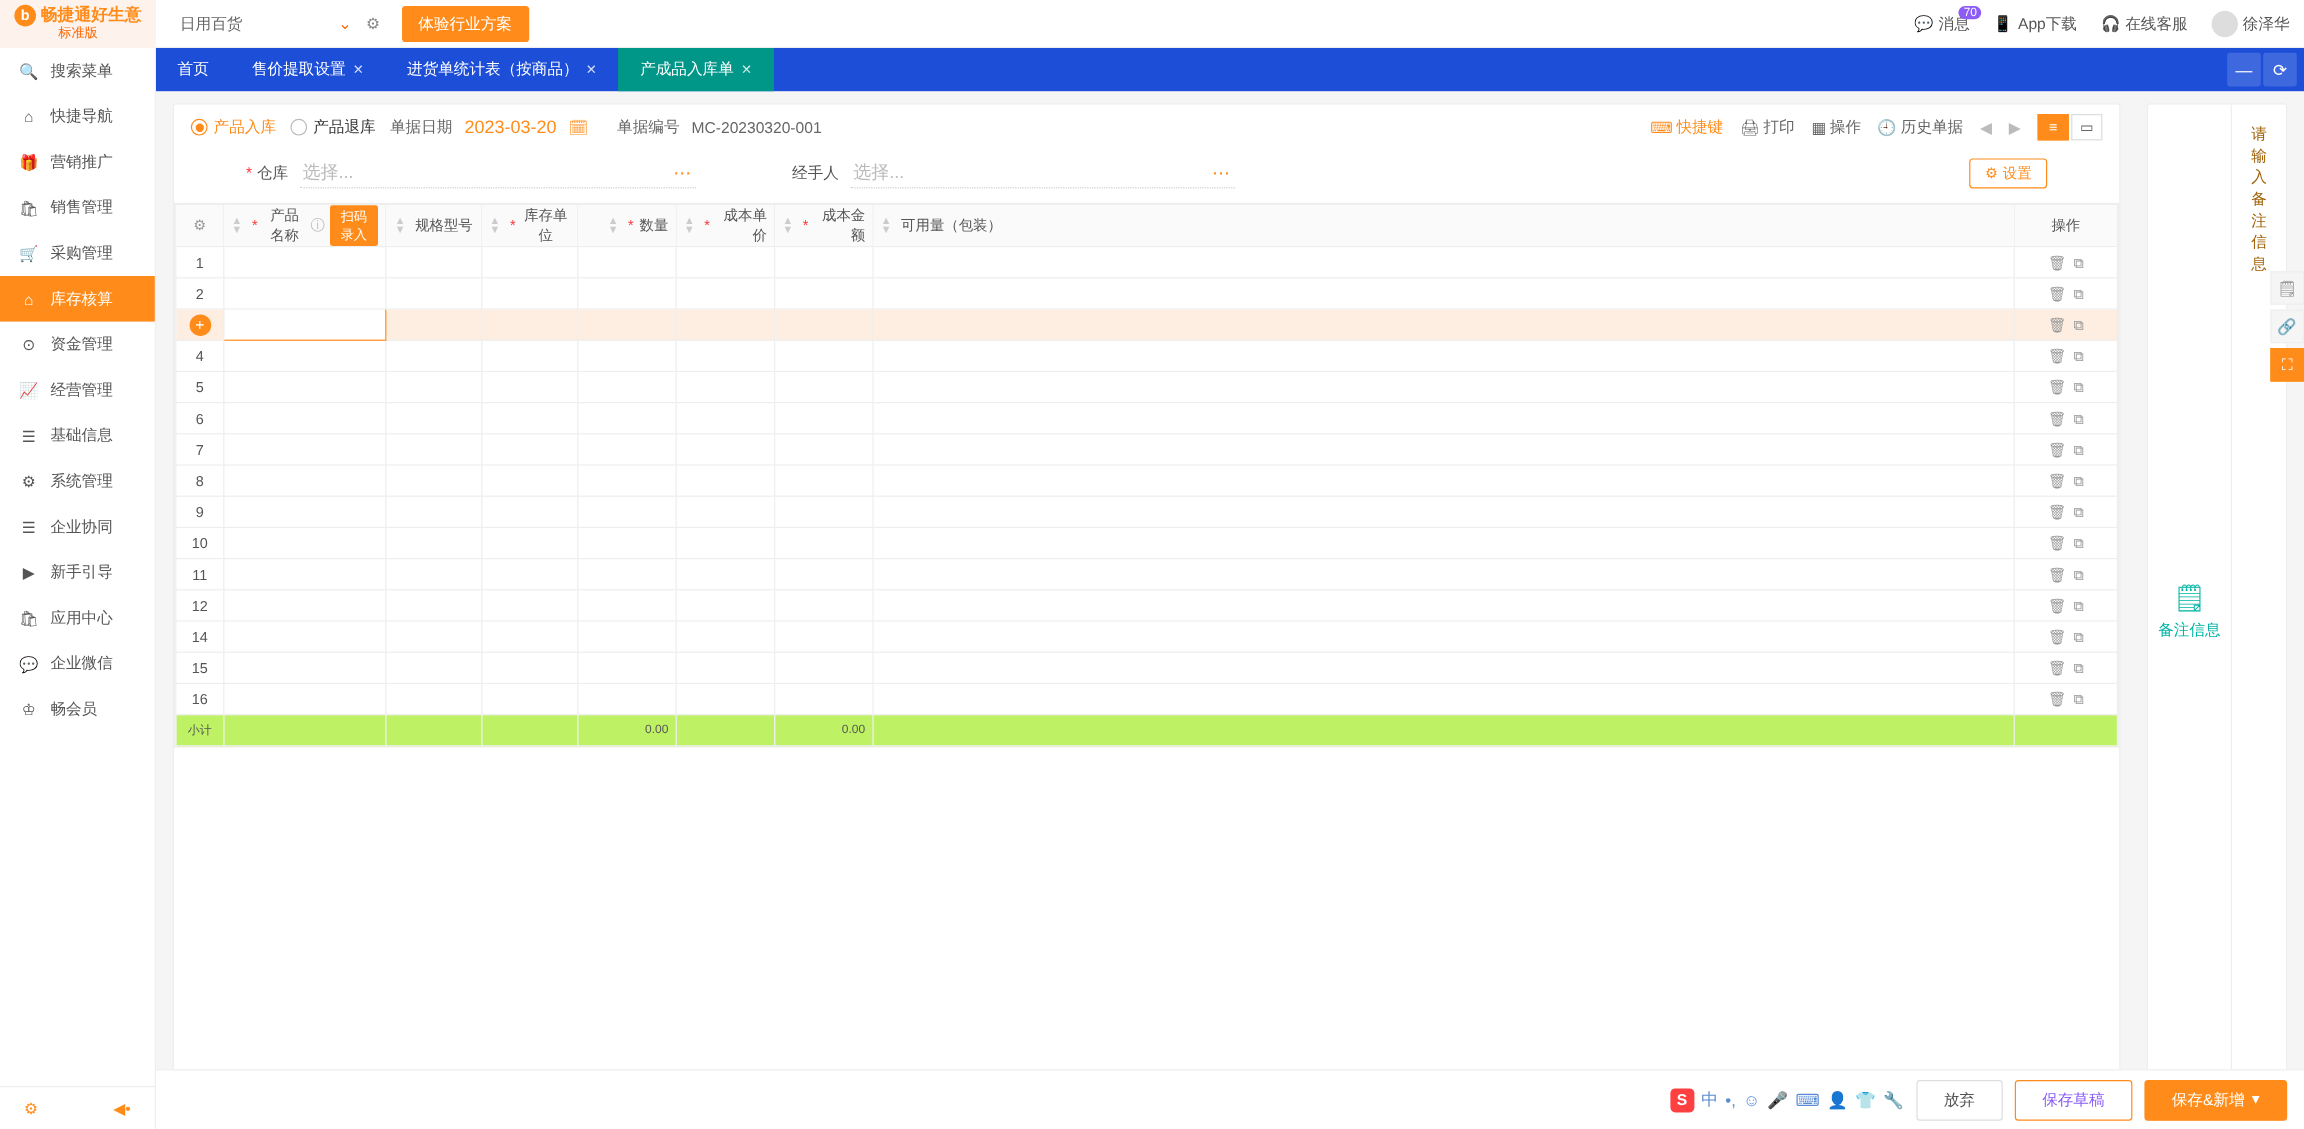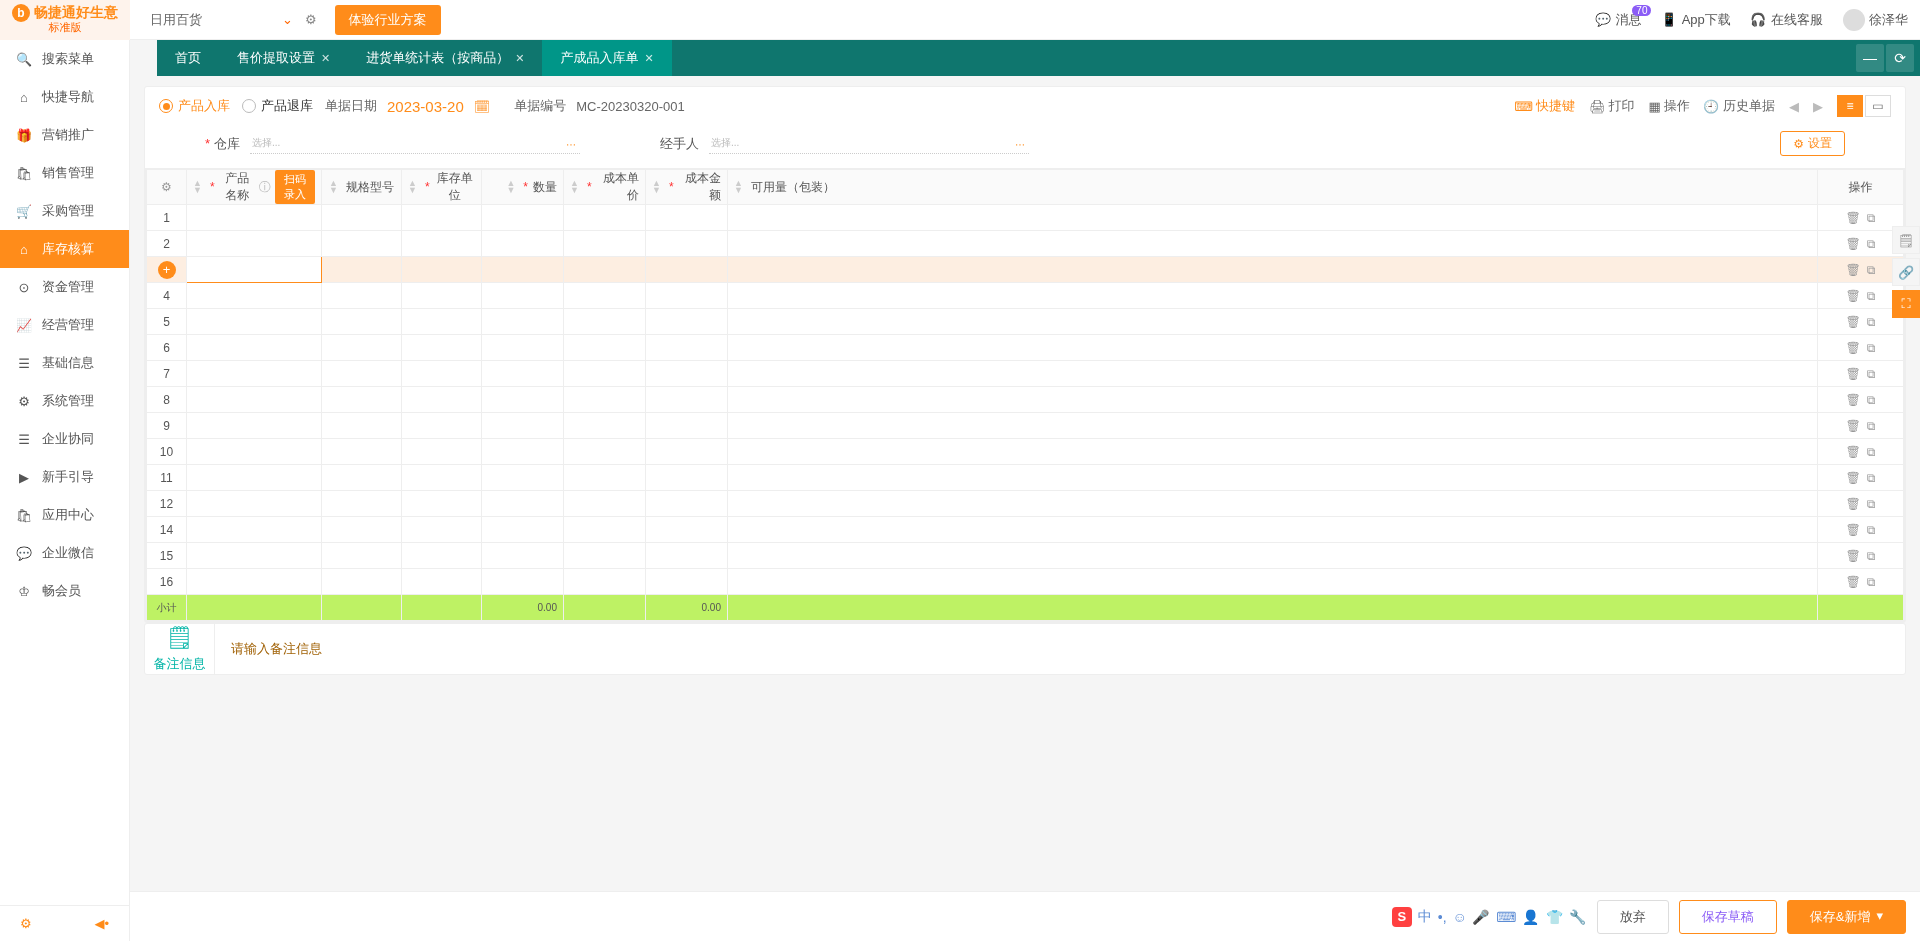--- a/index.html
+++ b/index.html
@@ -22,28 +22,28 @@
 
 
 .body { display: flex; height: calc(100% - 40px); }
 .sidebar { width: 130px; background: #fff; border-right: 1px solid #eee; display: flex; flex-direction: column; }
 .side-item { display: flex; align-items: center; gap: 10px; padding: 10px 16px; color: #555; font-size: 13px; }
 .side-item.active { background: #ff8c1a; color: #fff; }
 .side-icon { width: 16px; height: 16px; display: inline-flex; align-items: center; justify-content: center; }
 .side-footer { margin-top: auto; display: flex; justify-content: space-between; padding: 10px 20px; color: #ff8c1a; border-top: 1px solid #eee; }
 
 .main { flex: 1; display: flex; flex-direction: column; position: relative; }
-.tabs { height: 36px; background: #0f766e; display: flex; align-items: stretch; color: #fff; margin-left: 27px; }
+.tabs { height: 36px; background: #1d4ed8; display: flex; align-items: stretch; color: #fff; }
 .tab { padding: 0 18px; display: flex; align-items: center; gap: 6px; font-size: 13px; }
 .tab.active { background: #009688; }
 .tab .close { font-size: 11px; opacity: .8; }
 .tabs-right { margin-left: auto; display: flex; align-items: center; gap: 2px; padding-right: 6px; }
 .tabs-right .sq { width: 28px; height: 28px; display: flex; align-items: center; justify-content: center; background: rgba(255,255,255,.15); border-radius: 2px; font-size: 14px; }
 
-.content { flex: 1; padding: 10px 14px 8px; overflow: hidden; display: flex; flex-direction: column; gap: 0; }
+.content { flex: 1; padding: 10px 14px 8px; overflow: hidden; display: flex; gap: 22px; }
 .card { background: #fff; border: 1px solid #eee; border-radius: 3px; }
 
 
 .docbar { display: flex; align-items: center; padding: 8px 14px; gap: 12px; }
 .radio { display: inline-flex; align-items: center; gap: 5px; }
 .radio .dot { width: 14px; height: 14px; border-radius: 50%; border: 1px solid #bbb; display: inline-flex; align-items: center; justify-content: center; }
 .radio.sel .dot { border-color: #ff8c1a; }
 .radio.sel .dot::after { content: ""; width: 7px; height: 7px; background: #ff8c1a; border-radius: 50%; }
 .radio.sel { color: #ff8c1a; }
 .doc-mid { display: flex; align-items: center; gap: 10px; color: #666; }
@@ -53,21 +53,21 @@
 .dr-link { display: flex; align-items: center; gap: 3px; }
 .dr-link.orange { color: #ff8c1a; }
 .view-sw { display: flex; gap: 2px; }
 .view-sw .v { width: 26px; height: 22px; border: 1px solid #ddd; display: flex; align-items: center; justify-content: center; font-size: 12px; }
 .view-sw .v.active { background: #ff8c1a; color: #fff; border-color: #ff8c1a; }
 
 
 .formrow { display: flex; align-items: center; padding: 6px 60px 12px; gap: 10px; }
 .lbl { color: #555; text-align: right; }
 .req::before { content: "*"; color: #f33; margin-right: 4px; }
-.pick { width: 330px; border-bottom: 1px dotted #ccc; display: flex; align-items: flex-end; justify-content: space-between; padding: 3px 2px; color: #bbb; font-size: 10px; }
+.pick { width: 330px; border-bottom: 1px dotted #ccc; display: flex; align-items: flex-end; justify-content: space-between; padding: 3px 2px; color: #bbb; font-size: 15px; }
 .pick .dots { letter-spacing: 2px; color: #ff8c1a; }
 .fspace { width: 60px; }
 .set-btn { margin-left: auto; border: 1px solid #ff8c1a; color: #ff8c1a; padding: 3px 12px; border-radius: 3px; display: flex; align-items: center; gap: 4px; font-size: 12px; }
 
 
 .tbl-wrap { border: 1px solid #eee; }
 table { width: 100%; border-collapse: collapse; table-layout: fixed; }
 th, td { border: 1px solid #eee; height: 26px; padding: 0 6px; font-size: 12px; color: #555; }
 th { background: #fafafa; font-weight: normal; position: relative; }
 th .sort { color: #ccc; font-size: 9px; line-height: 7px; display: inline-flex; flex-direction: column; vertical-align: middle; margin-right: 4px; }

